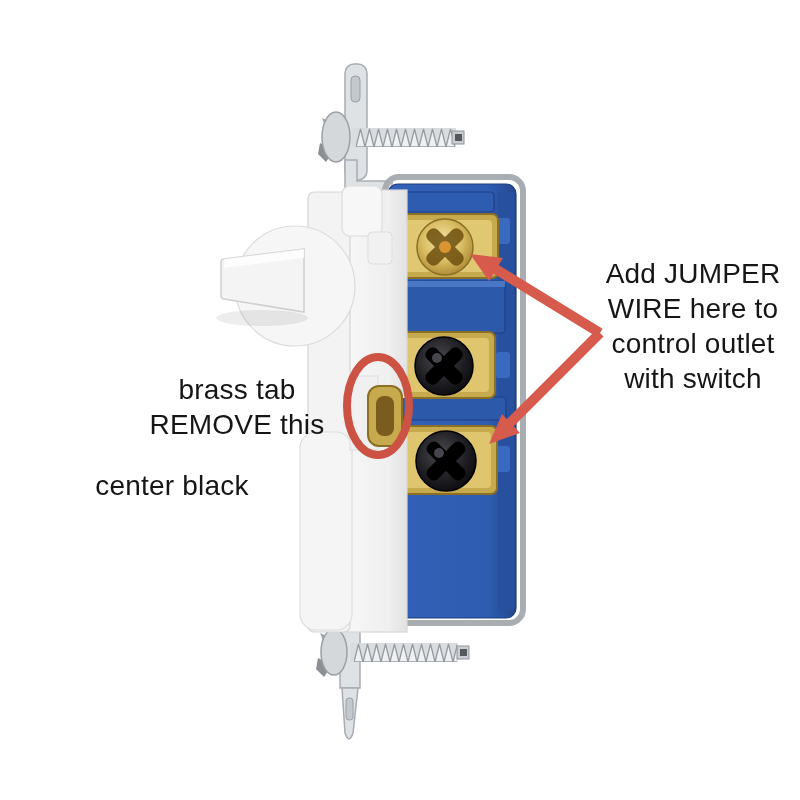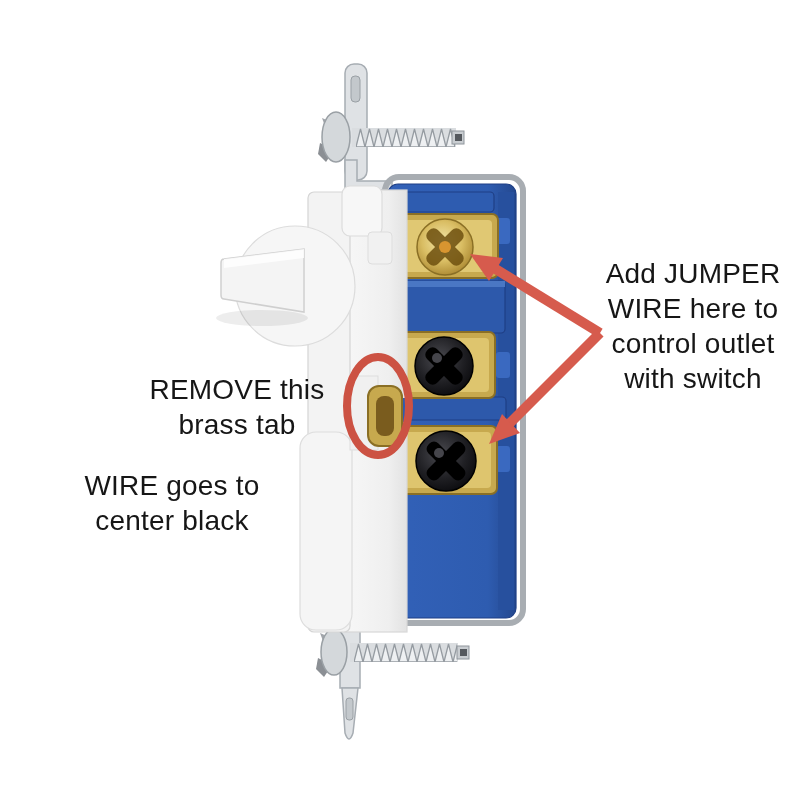--- a/index.html
+++ b/index.html
@@ -159,20 +159,19 @@
 </svg>
 
 <div class="note" id="note-jumper">
   <div>Add JUMPER</div>
   <div>WIRE here to</div>
   <div>control outlet</div>
   <div>with switch</div>
 </div>
 
 <div class="note" id="note-remove">
+  <div>brass tab</div>
   <div>REMOVE this</div>
-  <div>brass tab</div>
 </div>
 
 <div class="note" id="note-linein">
-  <div>WIRE goes to</div>
   <div>center black</div>
 </div>
 
 </body></html>

